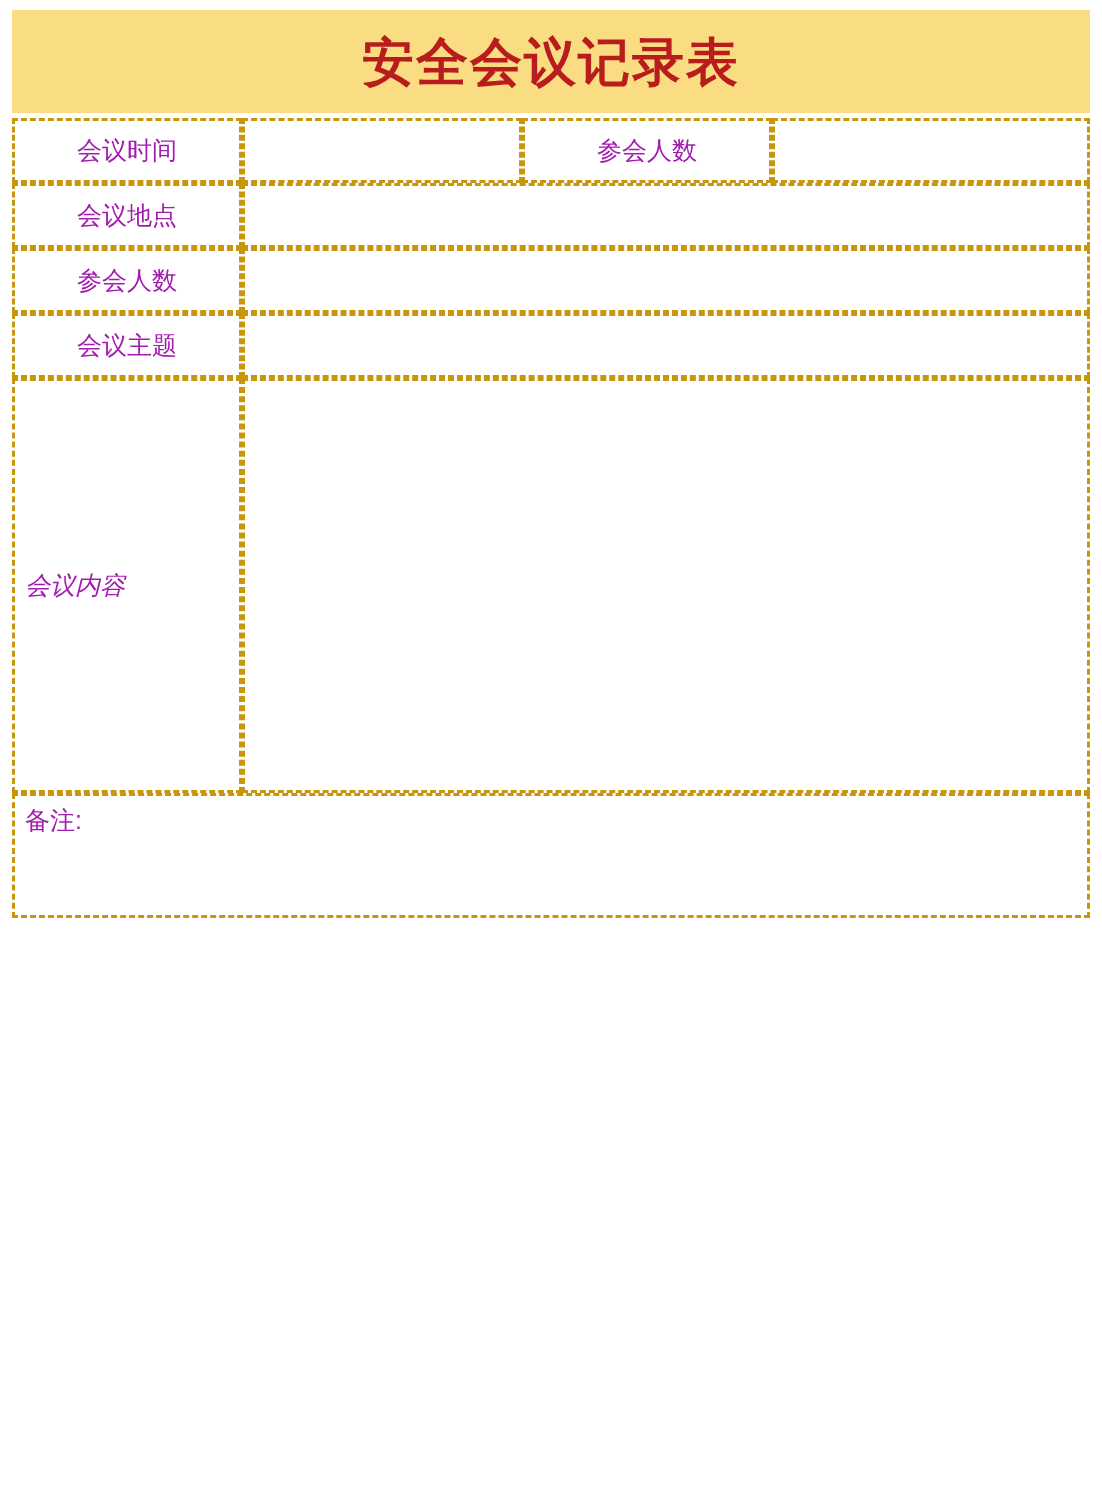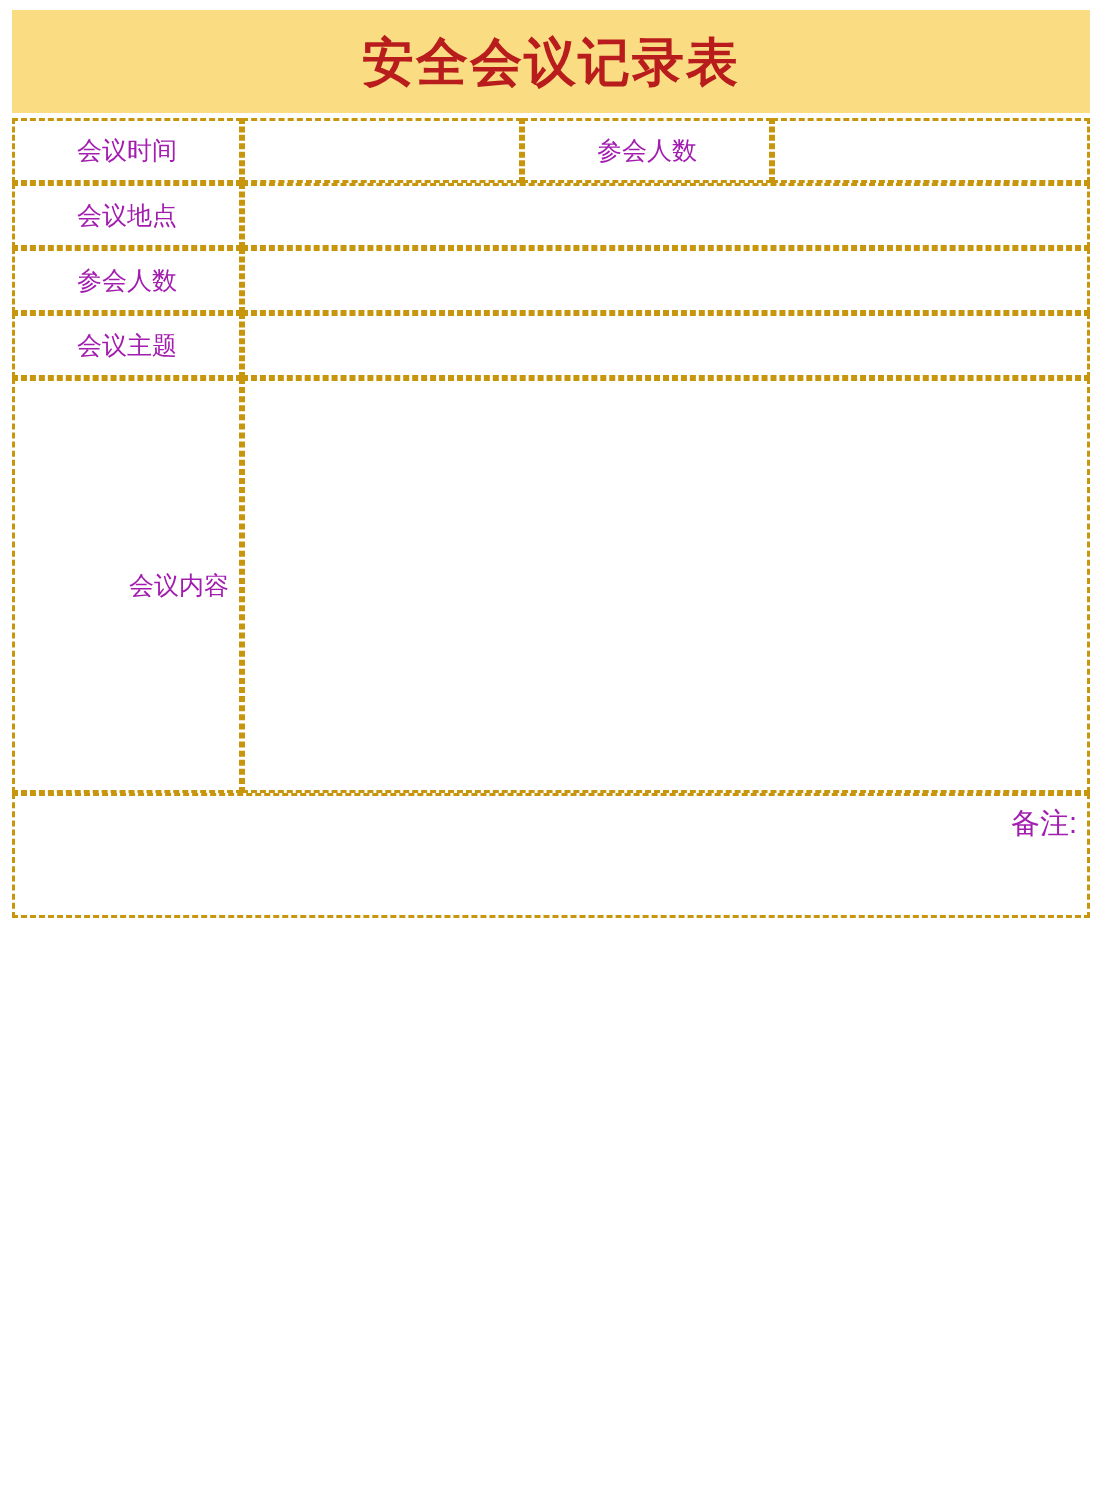--- a/index.html
+++ b/index.html
@@ -59,28 +59,29 @@
     color: #a21caf;
     box-sizing: border-box;
   }
   td.lbl {
     text-align: center;
   }
   td.val {
     text-align: left;
   }
   td.tall-lbl {
-    text-align: right;
+    text-align: left;
     vertical-align: middle;
+    font-style: italic;
   }
   td.remark {
-    text-align: right;
+    text-align: left;
     vertical-align: top;
     padding-top: 8px;
-    font-size: 29px;
+    font-size: 25px;
   }
   .col-a { width: 230px; }
   .col-b { width: 280px; }
   .col-c { width: 250px; }
   .col-d { width: 318px; }
 
   .remark-label {
     display: inline-block;
   }
 </style>

